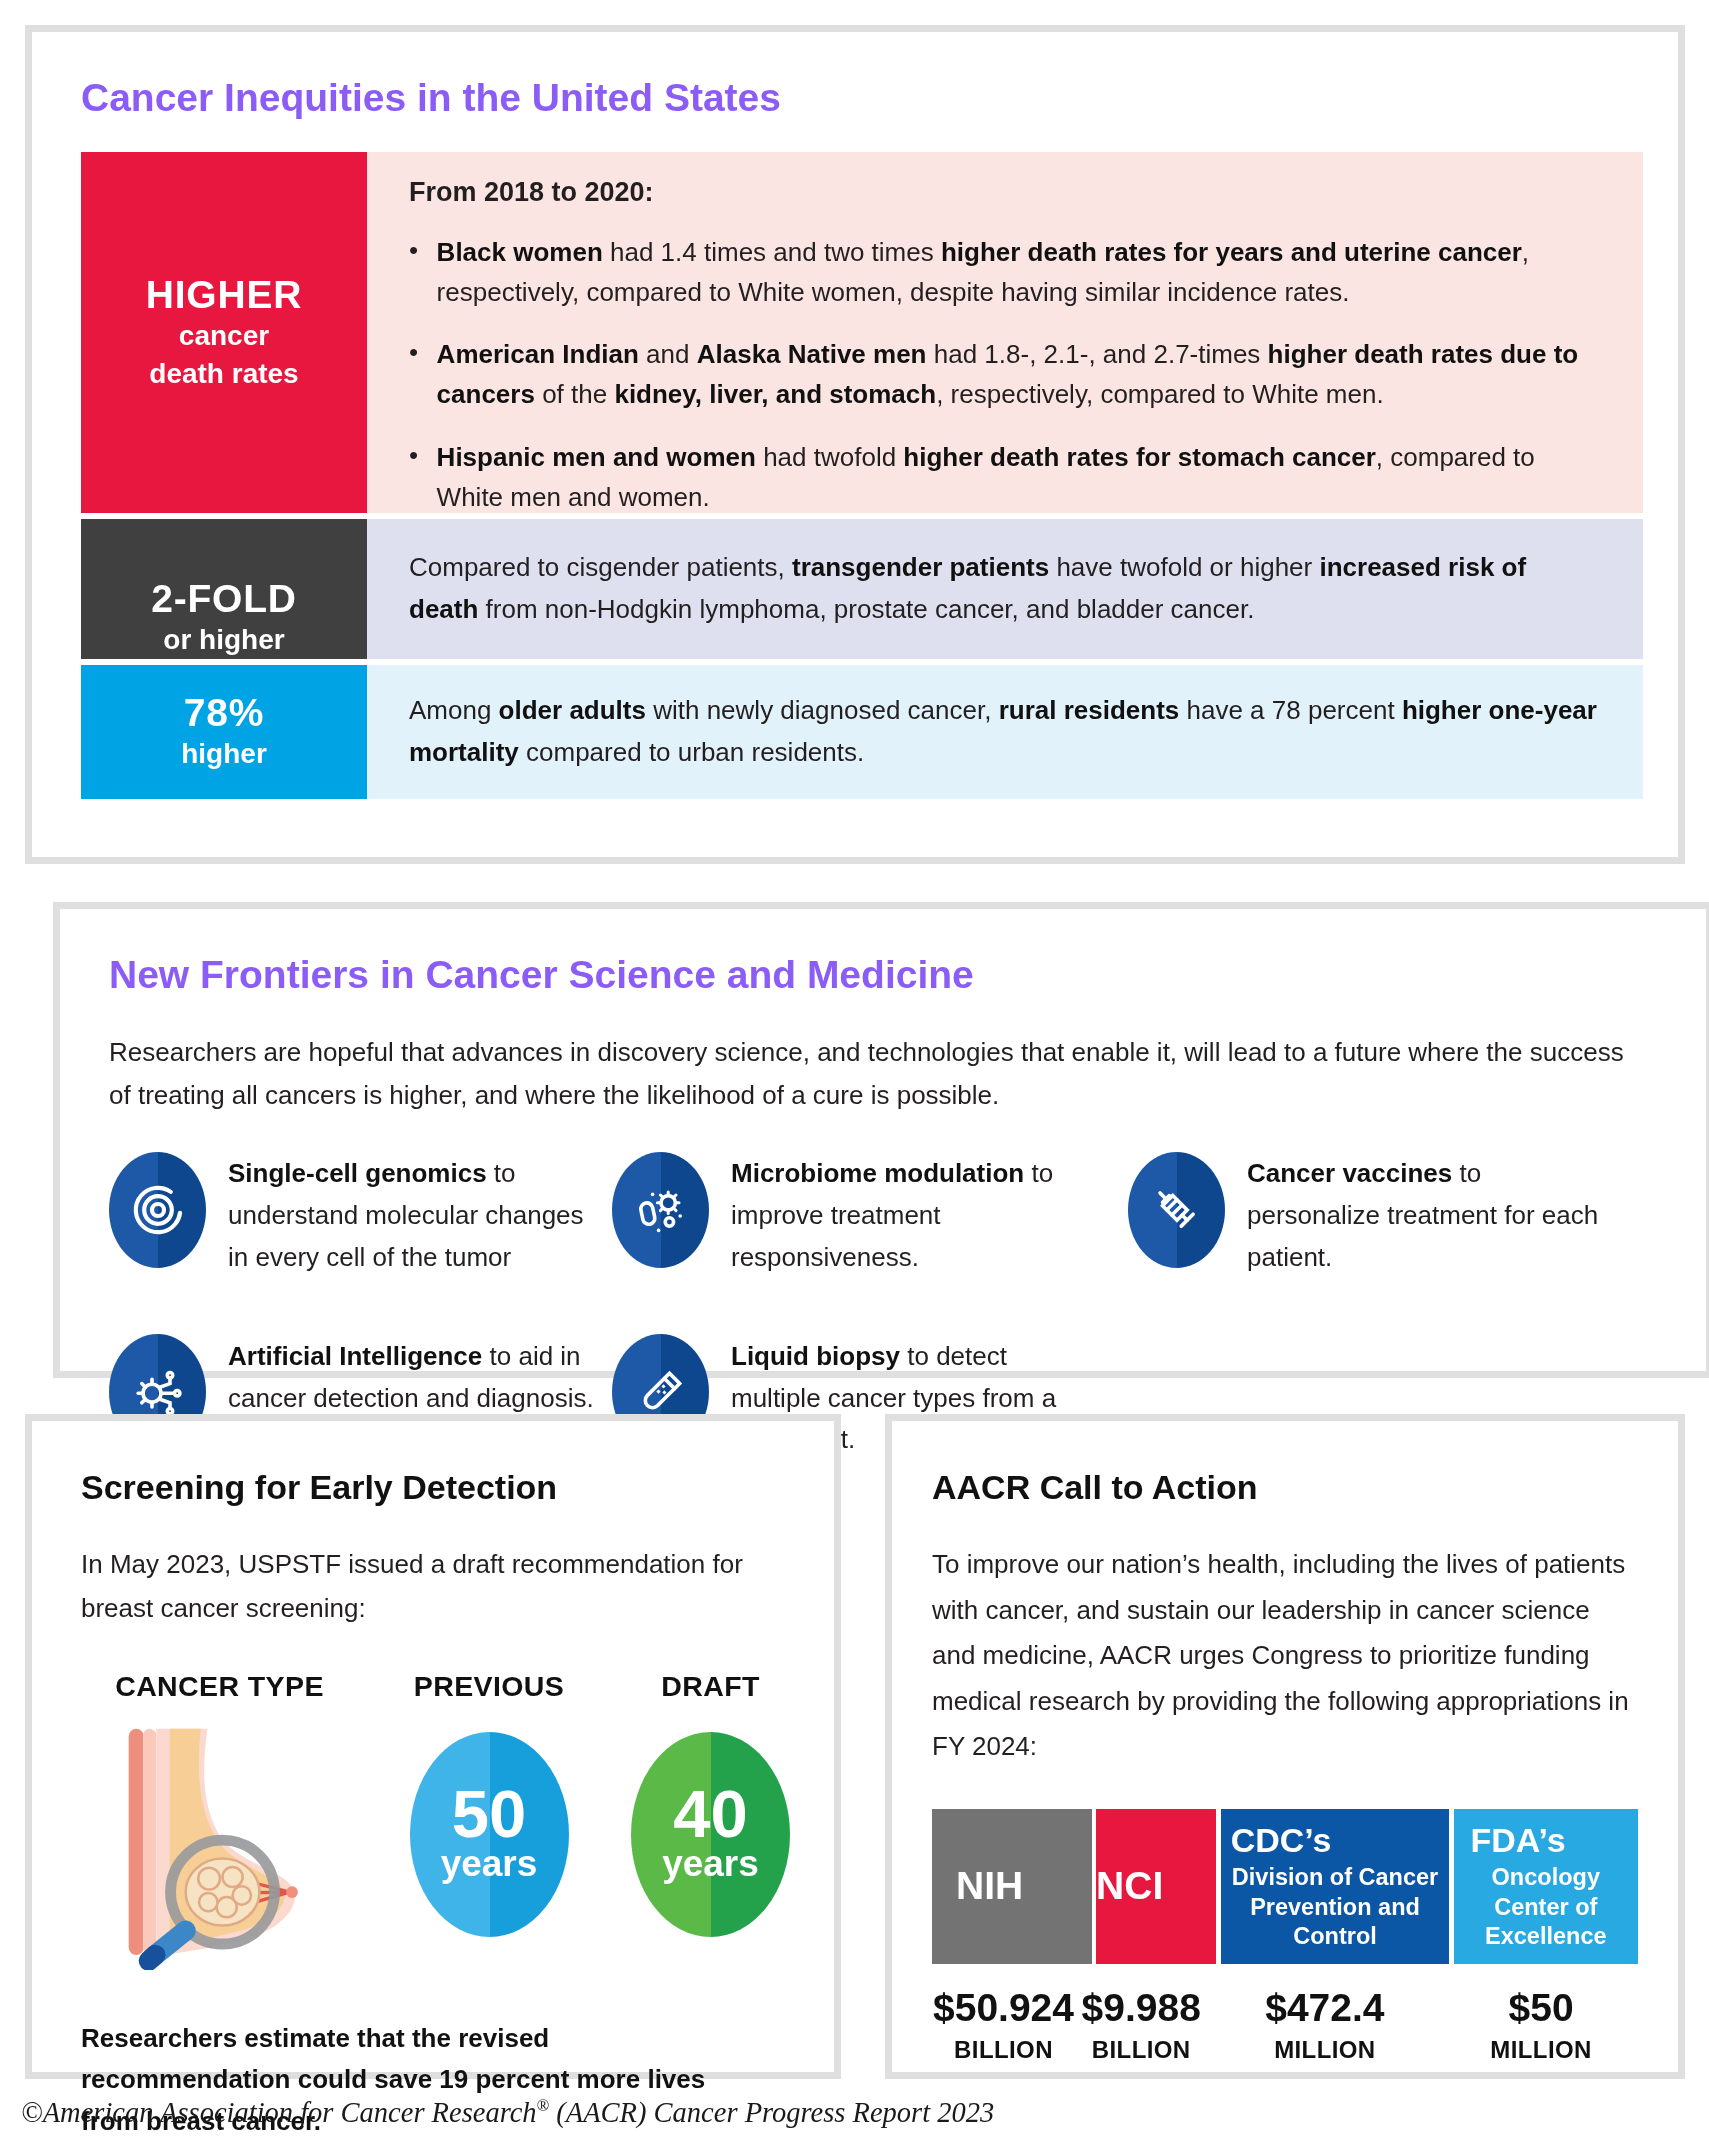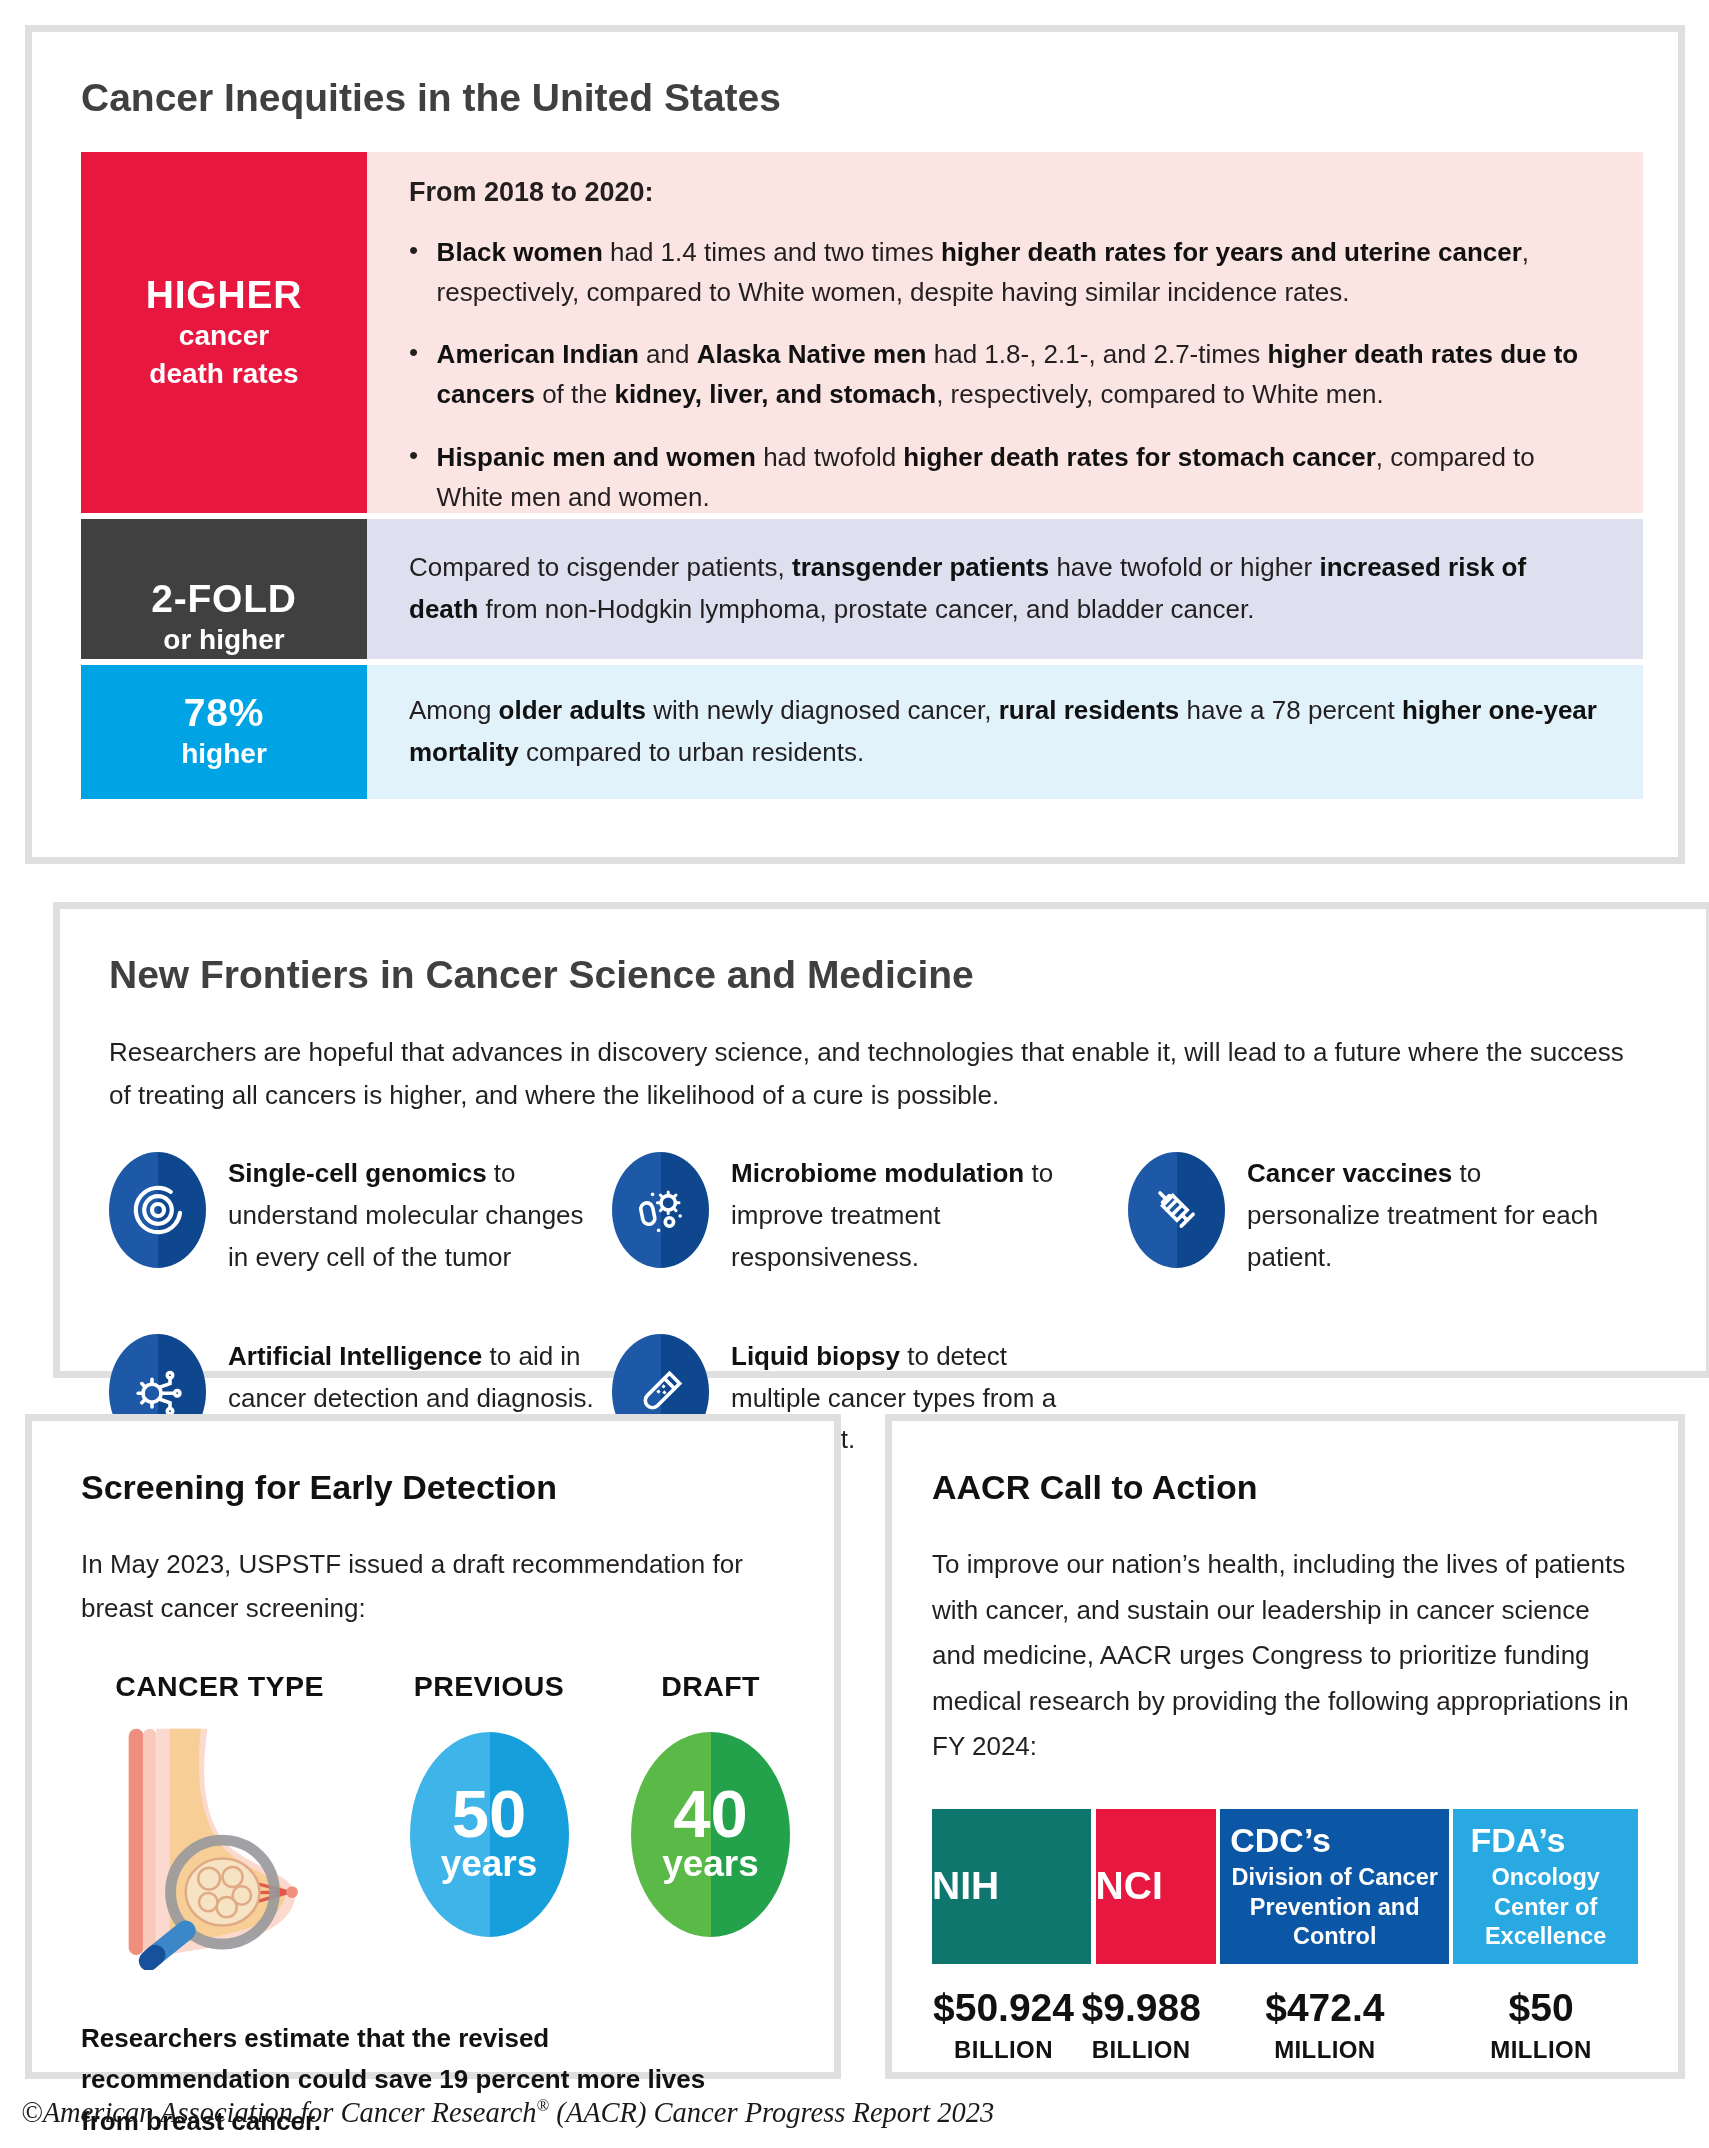--- a/index.html
+++ b/index.html
@@ -3,21 +3,21 @@
 <meta charset="utf-8">
 <style>
   html,body{margin:0;padding:0;background:#fff;}
   body{width:1709px;height:2148px;position:relative;font-family:"Liberation Sans",sans-serif;color:#231F20;}
   .box{position:absolute;background:#fff;border:7.6px solid #DFDFDF;box-sizing:border-box;}
   #sec-inequities{left:25px;top:25px;width:1660px;height:839px;}
   #sec-frontiers{left:25px;top:902px;width:1660px;height:476px;margin-left:28px;}
   #sec-screening{left:25px;top:1414px;width:816px;height:665px;}
   #sec-cta{left:885px;top:1414px;width:800px;height:665px;}
   .inner{padding:0 49px;}
-  h1.sec-title{font-size:39px;font-weight:bold;letter-spacing:0;margin:44px 0 0 0;color:#404040;}
+  h1.sec-title{font-size:39px;font-weight:bold;letter-spacing:0;margin:44px 0 0 0;color:#8b5cf6;}
   h1.sec-title-sm{font-size:34px;font-weight:bold;margin:47px 0 0 0;color:#111;}
 
   
   .ineq-rows{margin:32px 0 0 0;width:1562px;}
   .ineq-row{display:flex;margin-bottom:5.9px;}
   .ineq-label{width:286px;flex:0 0 286px;display:flex;flex-direction:column;justify-content:center;align-items:center;color:#fff;text-align:center;}
   .ineq-label .big{font-size:39px;font-weight:bold;letter-spacing:0.8px;}
   .ineq-label .small{font-size:28px;font-weight:bold;line-height:1.35;}
   .ineq-content{flex:1;box-sizing:border-box;}
   .row-red .ineq-label{background:#E8173F;}
@@ -58,21 +58,21 @@
   .year-circle .unit{font-size:37px;font-weight:bold;line-height:1.1;}
   .circle-blue{background:linear-gradient(90deg,#3FB4E9 0 50%,#169FDB 50% 100%);}
   .circle-green{background:linear-gradient(90deg,#5BB947 0 50%,#23A14B 50% 100%);}
   .screen-note{font-size:26px;font-weight:bold;line-height:1.6;margin:45px 0 11px 0;max-width:671px;color:#111;}
 
   
   #sec-cta .inner{padding:0 40px;}
   .cta-intro{font-size:26px;line-height:1.75;margin:35px 0 0 0;}
   .cta-bar{display:flex;gap:4.2px;margin-top:39px;}
   .cta-block{height:155px;color:#fff;display:flex;flex-direction:column;align-items:flex-start;justify-content:center;text-align:center;box-sizing:border-box;}
-  .cta-nih{width:164px;background:#0f766e;}
+  .cta-nih{width:164px;background:#737373;padding-left:24px;}
   .cta-nci{width:124px;background:#E8173F;}
   .cta-cdc{width:235px;background:#0C57A5;padding:0 10px;}
   .cta-fda{width:189px;background:#29A9E1;padding:0 17px;}
   .cta-agency{font-size:39px;font-weight:bold;}
   .cta-agency-sm{font-size:34px;font-weight:bold;line-height:1.15;}
   .cta-sub{font-size:23.5px;font-weight:bold;line-height:1.25;margin-top:3.4px;}
   .cta-amounts{display:flex;gap:4.2px;margin-top:22px;}
   .cta-amount-cell{text-align:center;}
   .w-nih{width:143px;} .w-nci{width:124px;} .w-cdc{width:235px;} .w-fda{width:189px;}
   .cta-amount{font-size:39px;font-weight:bold;color:#111;}

